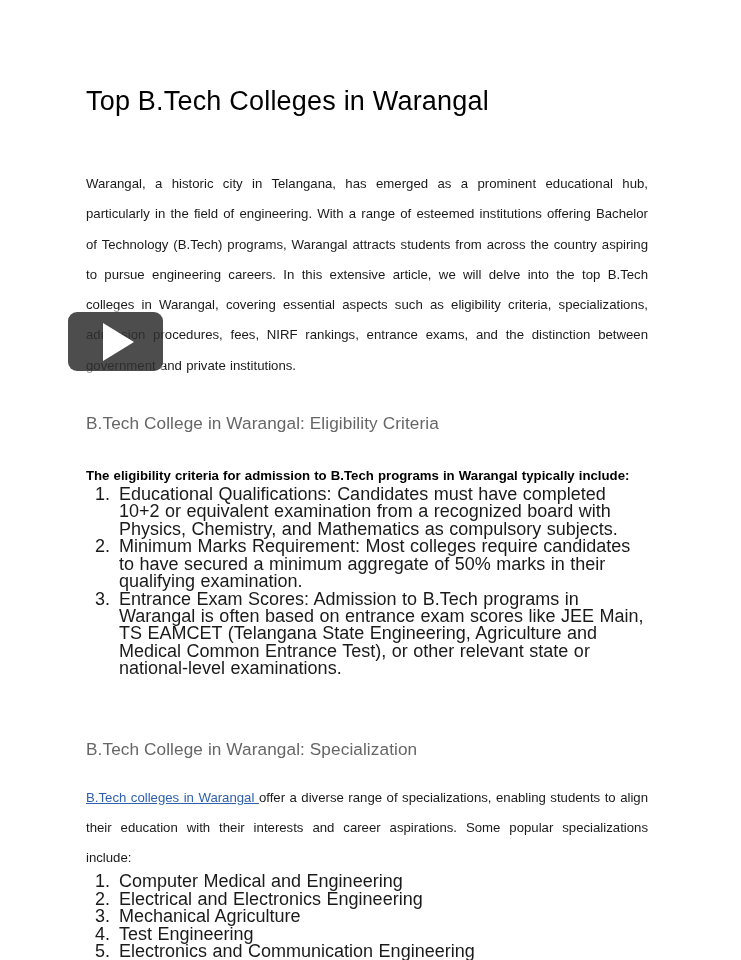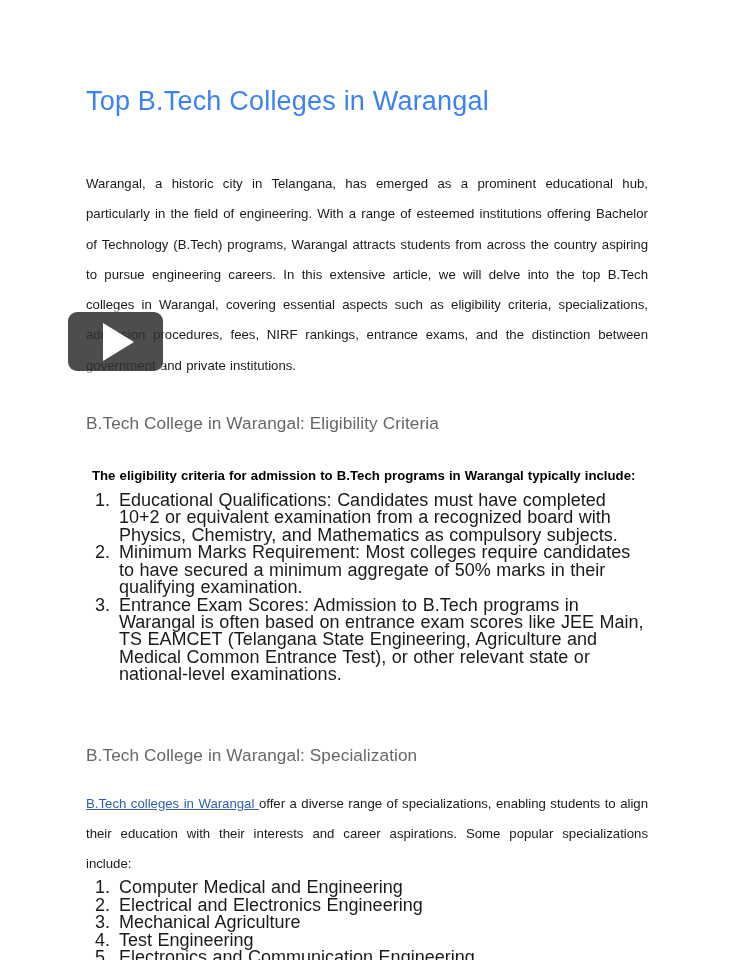--- a/index.html
+++ b/index.html
@@ -32,21 +32,21 @@
     top: 0;
     width: 562px;
   }
 
   
   .doc-title {
     font-size: 27px;
     font-weight: 400;
     line-height: 34px;
     letter-spacing: 0.2px;
-    color: #3b82f6;
+    color: #000000;
     margin: 0;
     padding-top: 84px;
   }
 
   
   .body-para {
     font-size: 13.2px;
     line-height: 30.3px;
     color: #1a1a1a;
     margin: 0;
@@ -76,21 +76,21 @@
   .heading-specialization {
     margin-top: 60px;
   }
 
   
   .lead-bold {
     font-size: 13.2px;
     font-weight: 700;
     line-height: 20px;
     color: #000000;
-    margin: 6px;
+    margin: 0;
     margin-top: 32px;
     word-spacing: 0.5px;
   }
 
   
   ol.doc-list {
     margin: 0;
     padding: 0;
     list-style: none;
     counter-reset: docitem;

